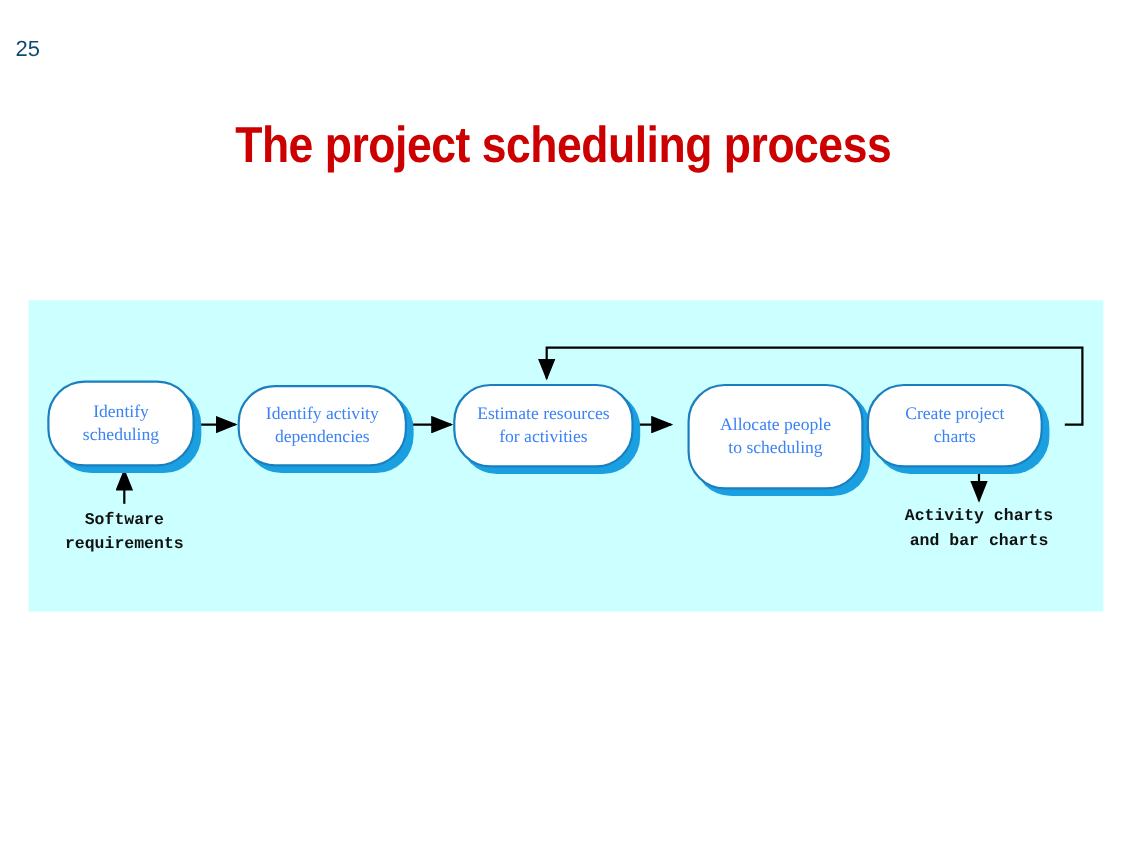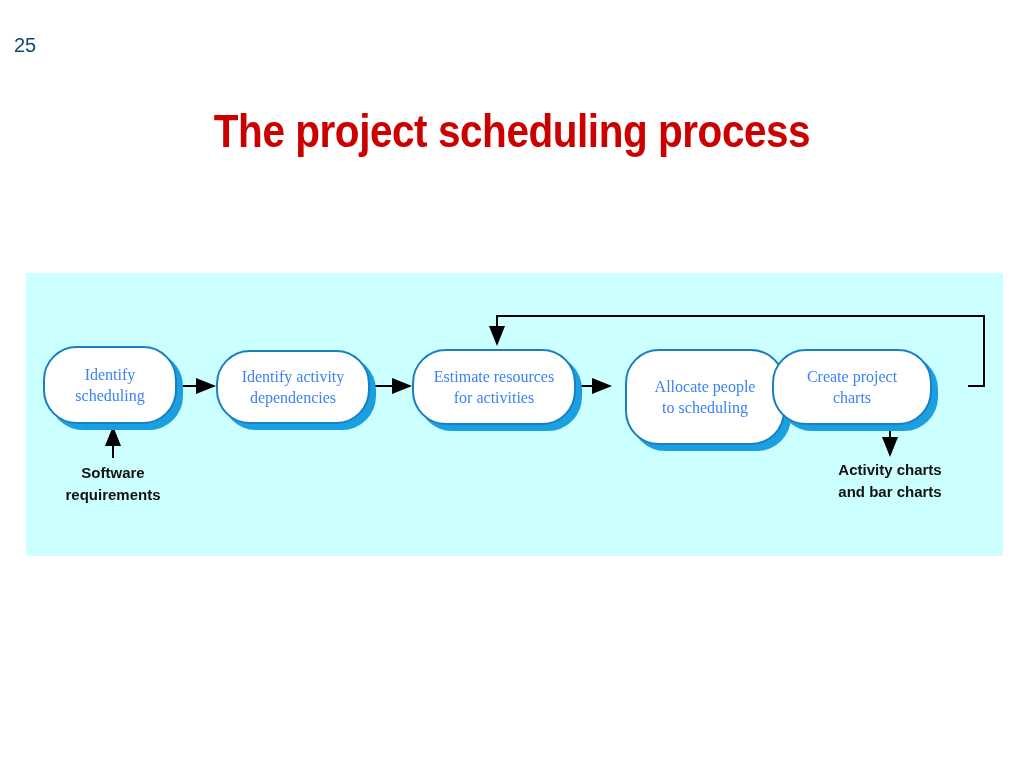--- a/index.html
+++ b/index.html
@@ -3,21 +3,21 @@
 <meta charset="utf-8">
 <style>
   html, body { margin:0; padding:0; }
   body { width:1024px; height:768px; background:#ffffff; position:relative; overflow:hidden; font-family:"Liberation Sans", sans-serif; }
   .slide-number { position:absolute; left:14px; top:34px; font-size:20px; color:#0c4a6e; font-family:"Liberation Sans", sans-serif; }
   .title { position:absolute; left:0; top:104px; width:1024px; text-align:center; font-size:46px; font-weight:bold; color:#cc0000; font-family:"Liberation Sans", sans-serif; letter-spacing:-0.5px; transform:scaleX(0.88); }
   .panel { position:absolute; left:26px; top:273px; width:977px; height:283px; background:#ccffff; }
   .box-wrap { position:absolute; }
   .box-shadow { position:absolute; left:6px; top:6px; right:-6px; bottom:-6px; background:#1aa0e0; border-radius:34px; }
   .box { position:absolute; left:0; top:0; right:0; bottom:0; background:#ffffff; border:2px solid #1a7fc0; border-radius:34px; display:flex; flex-direction:column; align-items:center; justify-content:center; box-sizing:border-box; font-family:"Liberation Serif", serif; font-size:16px; color:#3b82f6; line-height:21px; text-align:center; }
-  .ext-label { position:absolute; font-family:Liberation Sans, sans-serif; font-weight:bold; font-size:15px; color:#111; text-align:center; line-height:22px; }
+  .ext-label { position:absolute; font-family:Liberation Mono, monospace; font-weight:bold; font-size:15px; color:#111; text-align:center; line-height:22px; }
   svg.arrows { position:absolute; left:0; top:0; }
 </style>
 </head>
 <body>
 
 <div class="slide-number">25</div>
 <div class="title">The project scheduling process</div>
 
 <div class="panel"></div>
 
@@ -61,21 +61,21 @@
 </div>
 
 <div class="box-wrap" style="left:625px; top:349px; width:160px; height:96px;">
   <div class="box-shadow"></div>
   <div class="box">
     <span>Allocate people</span>
     <span>to scheduling</span>
   </div>
 </div>
 
-<div class="box-wrap" style="left:772px; top:349px; width:160px; height:76px;">
+<div class="box-wrap" style="left:788px; top:349px; width:160px; height:76px;">
   <div class="box-shadow"></div>
   <div class="box">
     <span>Create project</span>
     <span>charts</span>
   </div>
 </div>
 
 <div class="ext-label" style="left:40px; top:462px; width:146px;">
   <div>Software</div>
   <div>requirements</div>

